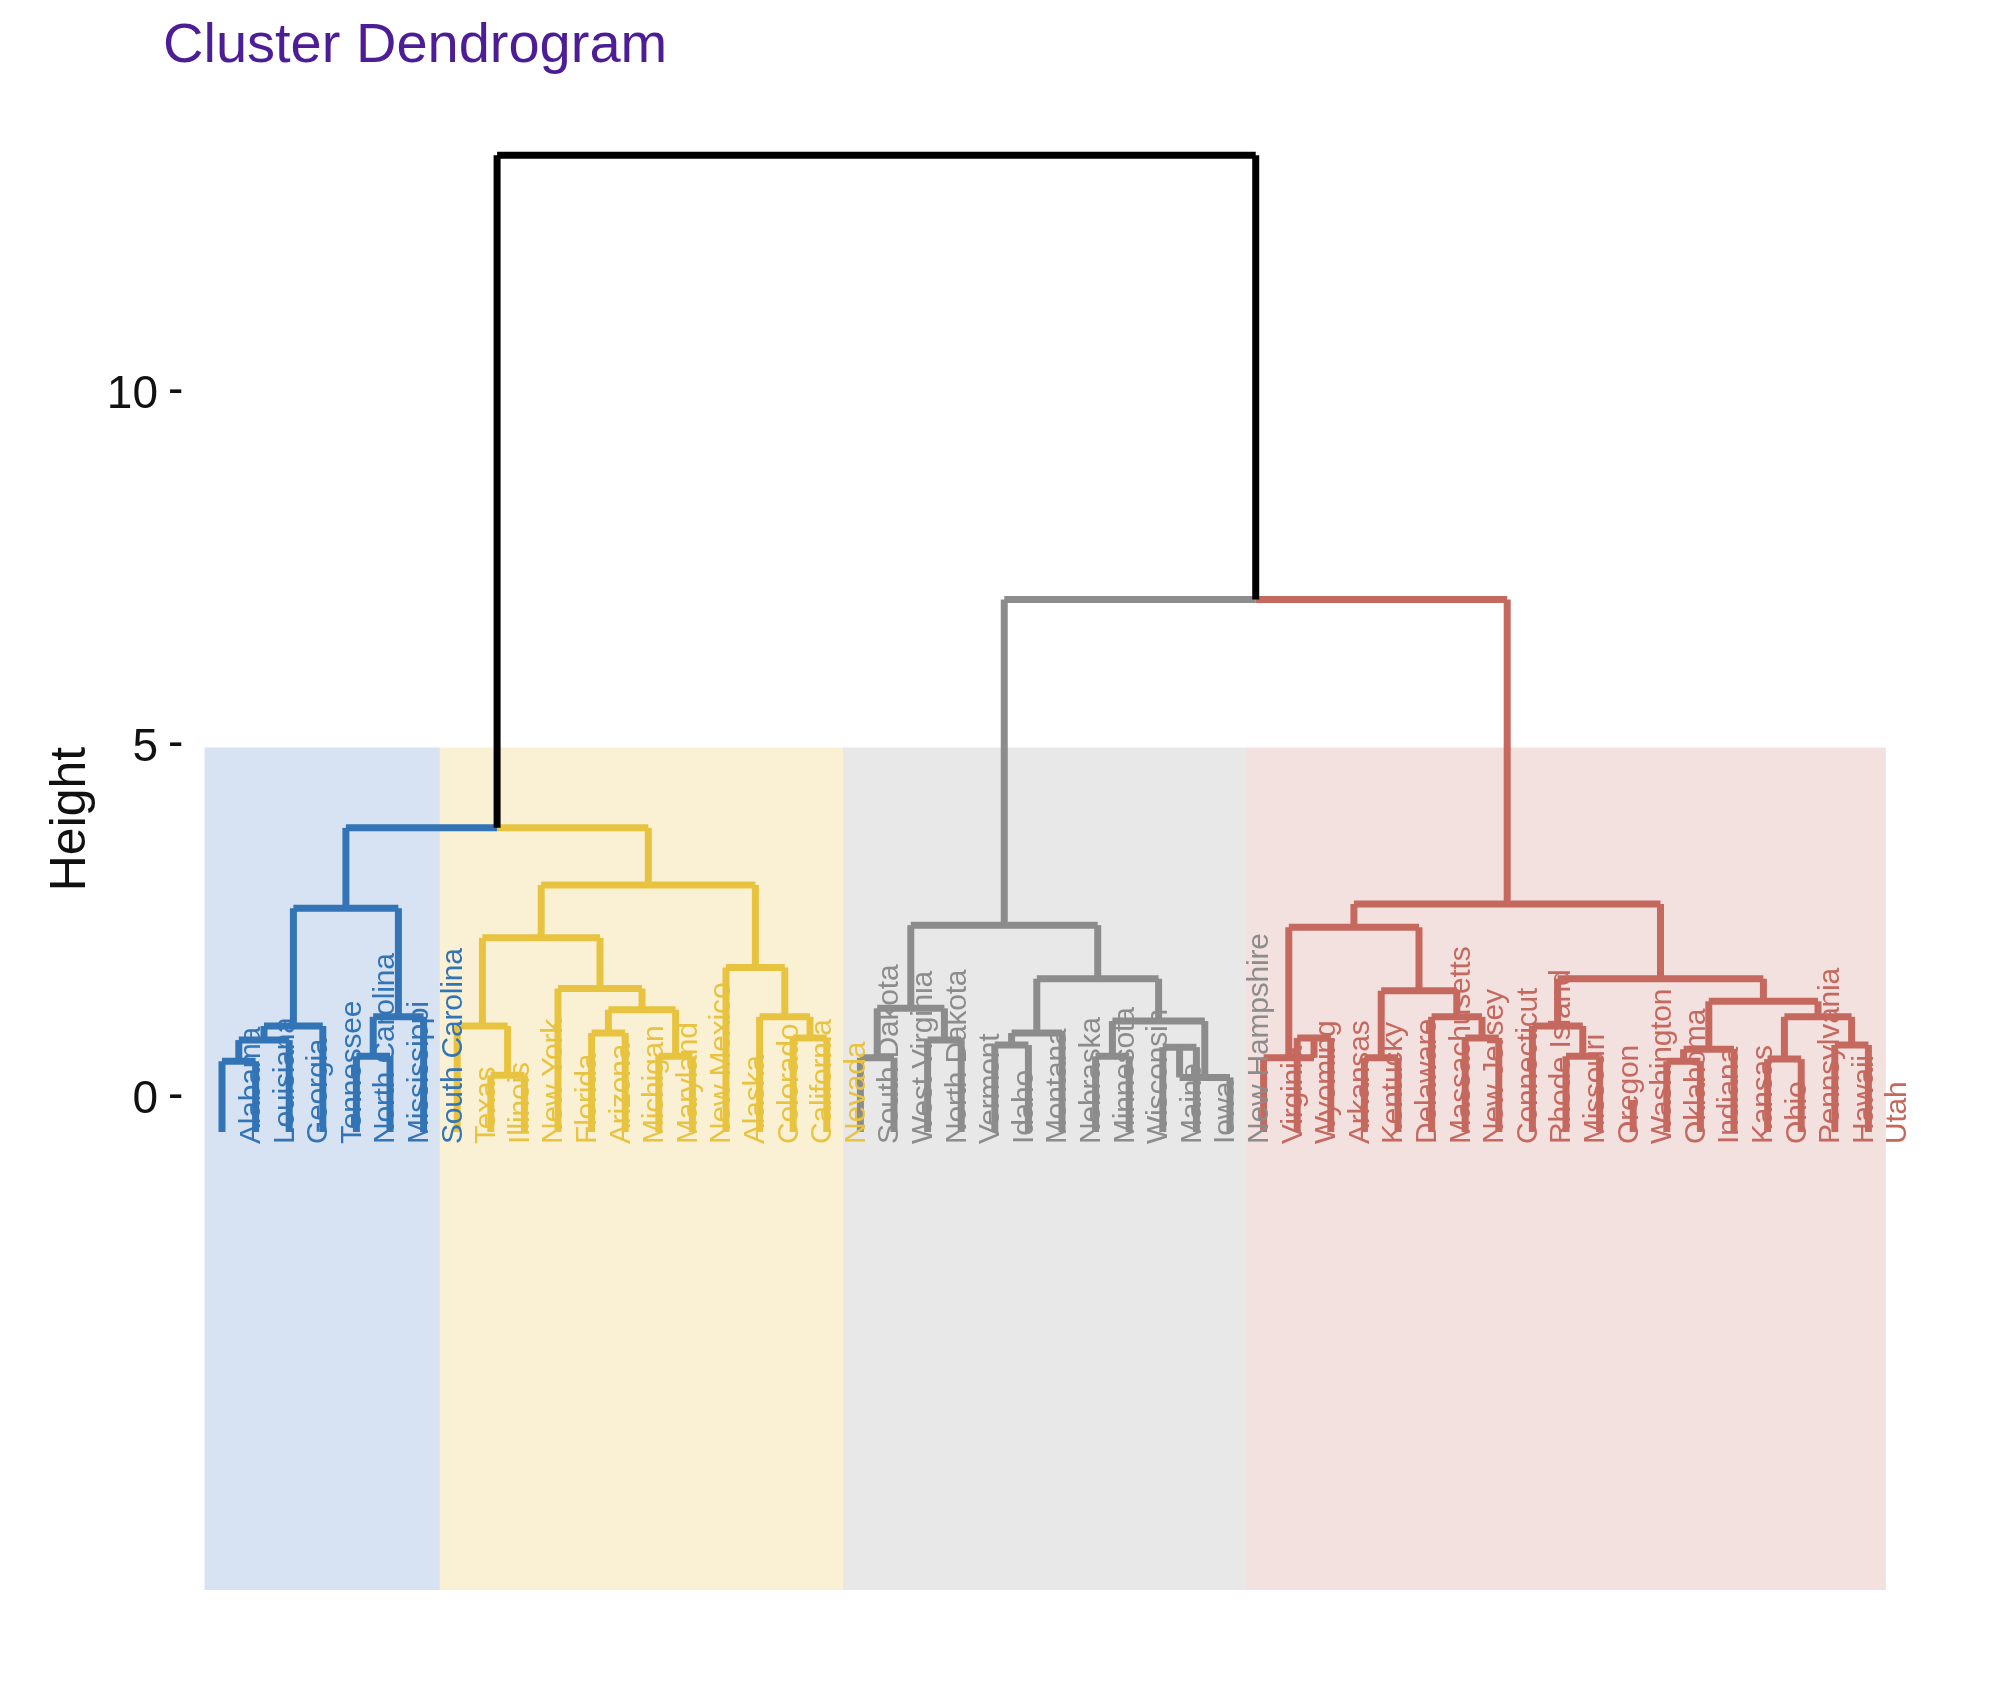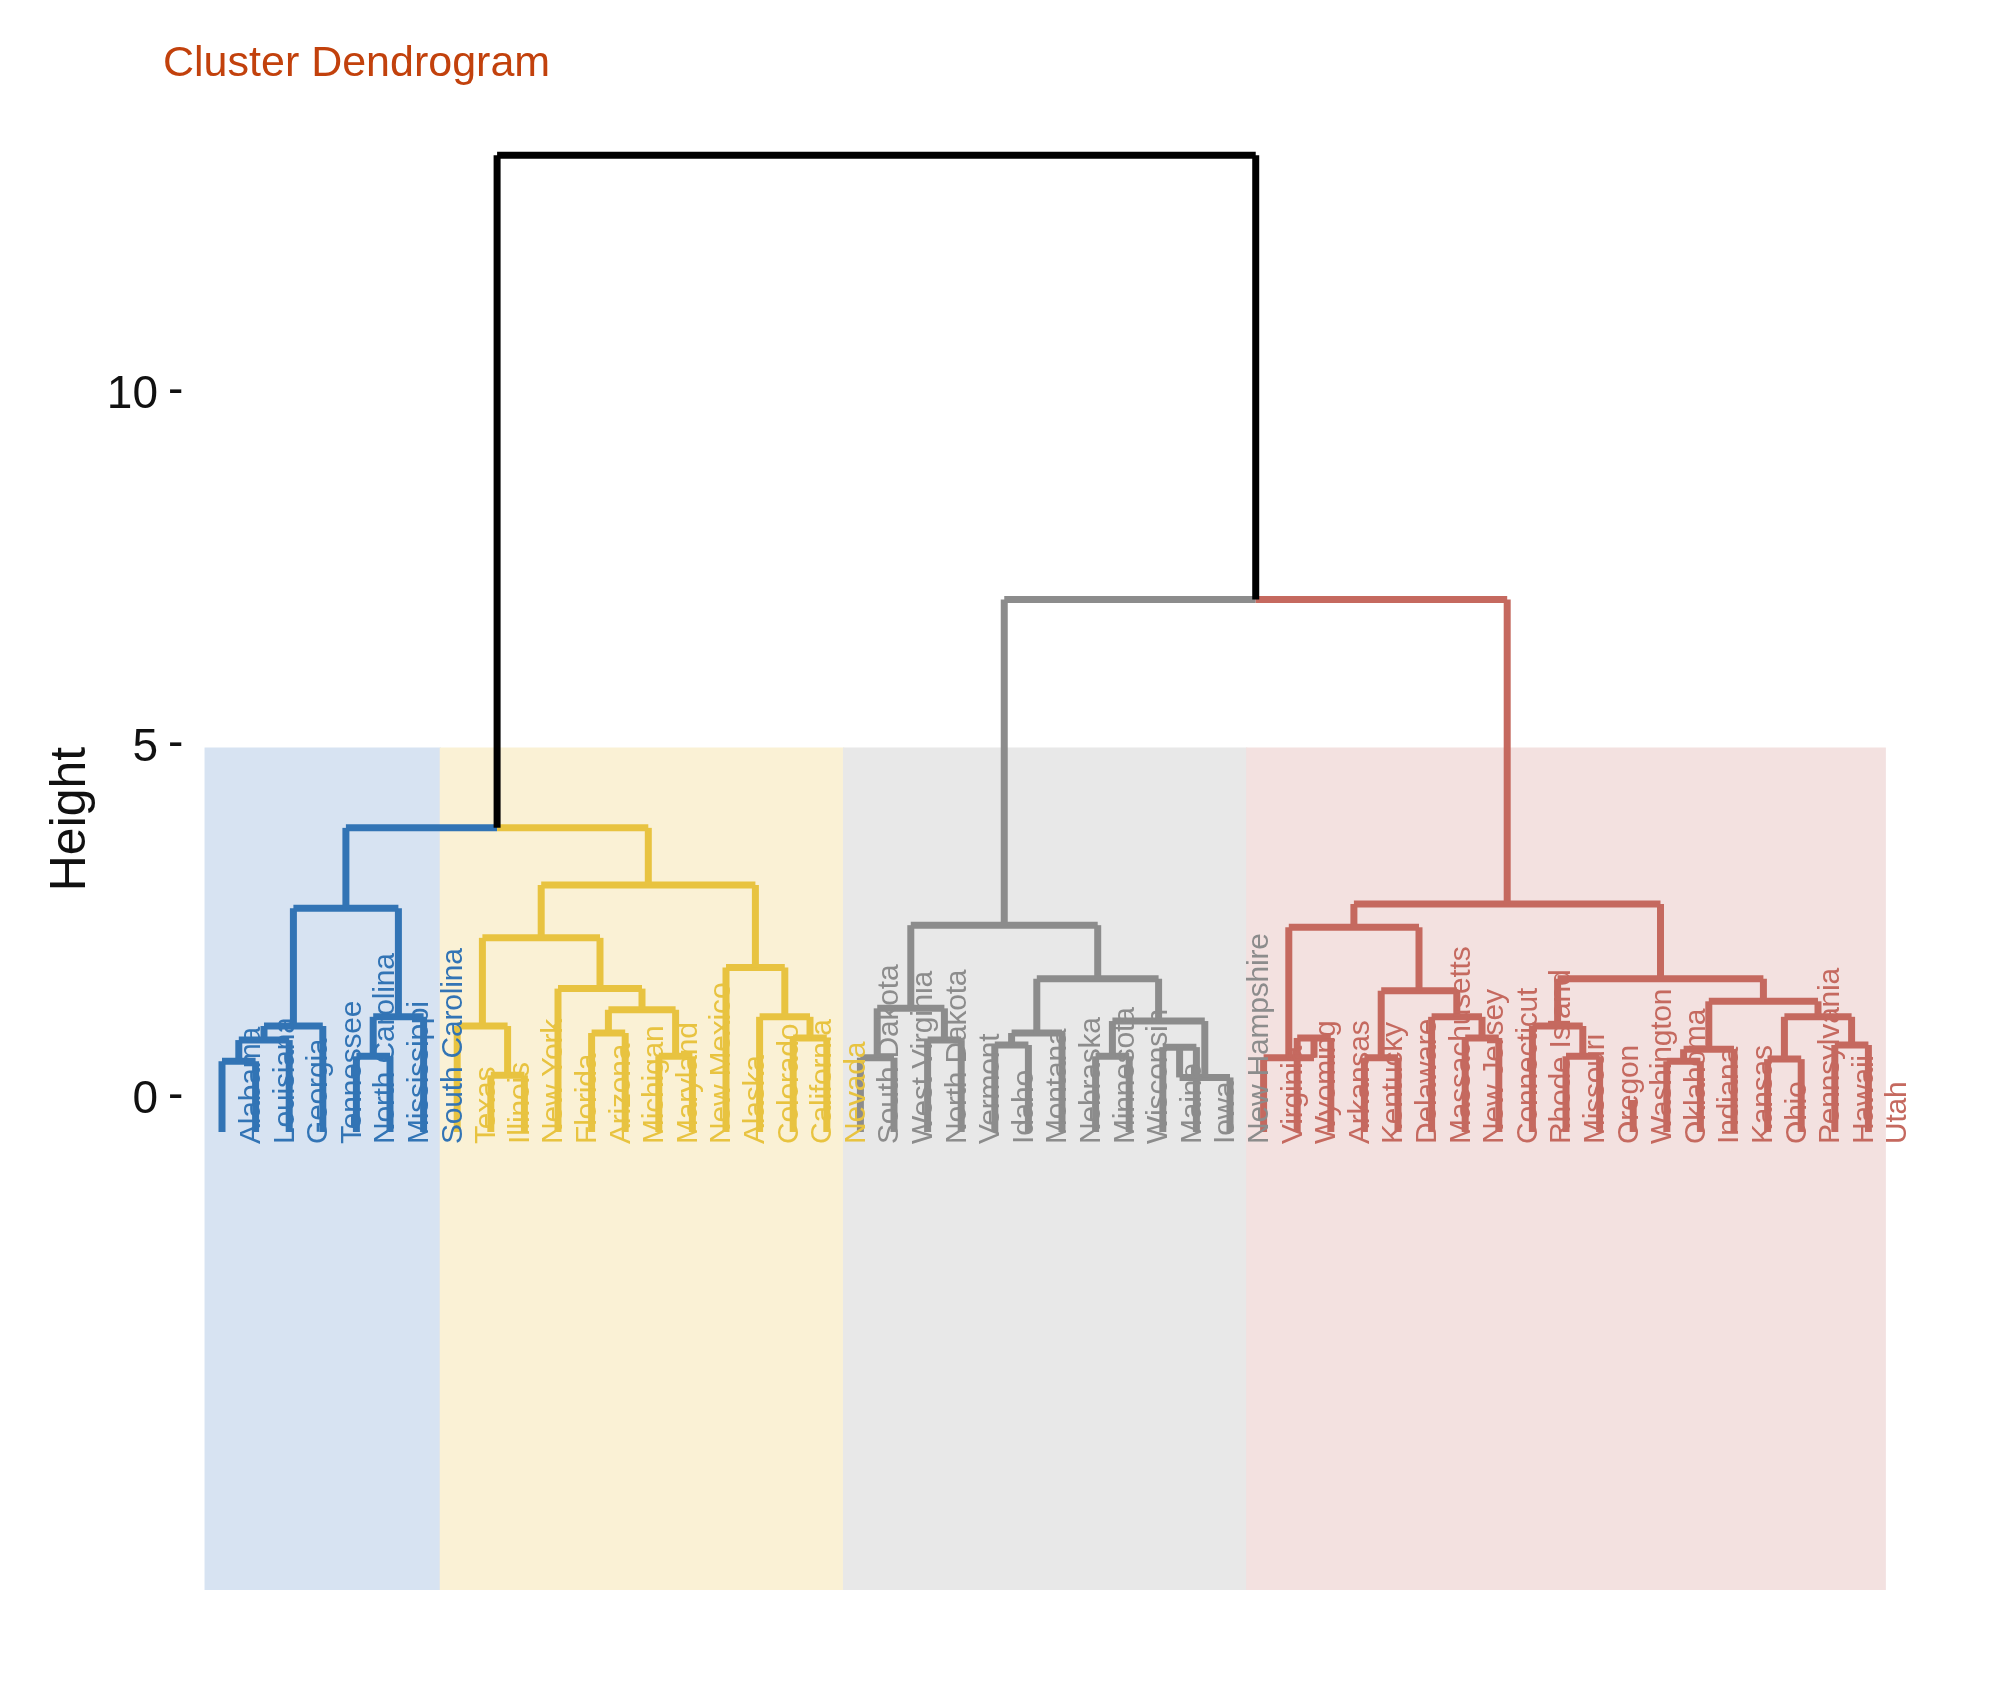--- a/index.html
+++ b/index.html
@@ -1,19 +1,19 @@
 <!DOCTYPE html>
 <html><head>
 <meta charset="utf-8">
 <style>
   html,body{margin:0;padding:0;background:#ffffff;}
   body{width:2010px;height:1708px;font-family:"Liberation Sans",sans-serif;overflow:hidden;}
   #stage{position:relative;width:2010px;height:1708px;background:#fff;}
   #plot{position:absolute;left:0;top:0;width:2010px;height:1708px;}
-  .title{position:absolute;left:163px;top:10px;font-size:43px;color:#c2410c;letter-spacing:0px;white-space:nowrap;margin-top:27px;}
+  .title{position:absolute;left:163px;top:10px;font-size:56px;color:#4c1d95;letter-spacing:0px;white-space:nowrap;}
   .ylab{position:absolute;left:-52px;top:790px;width:240px;text-align:center;font-size:50px;color:#111;
         transform:rotate(-90deg);transform-origin:center center;white-space:nowrap;}
   .ytick{position:absolute;font-size:46px;color:#111;text-align:left;white-space:nowrap;}
   .tickdash{position:absolute;font-size:46px;color:#111;}
   .leaflab{position:absolute;font-size:30px;white-space:nowrap;transform-origin:left top;
            transform:rotate(-90deg);letter-spacing:-0.2px;}
 </style>
 </head>
 <body>
 

